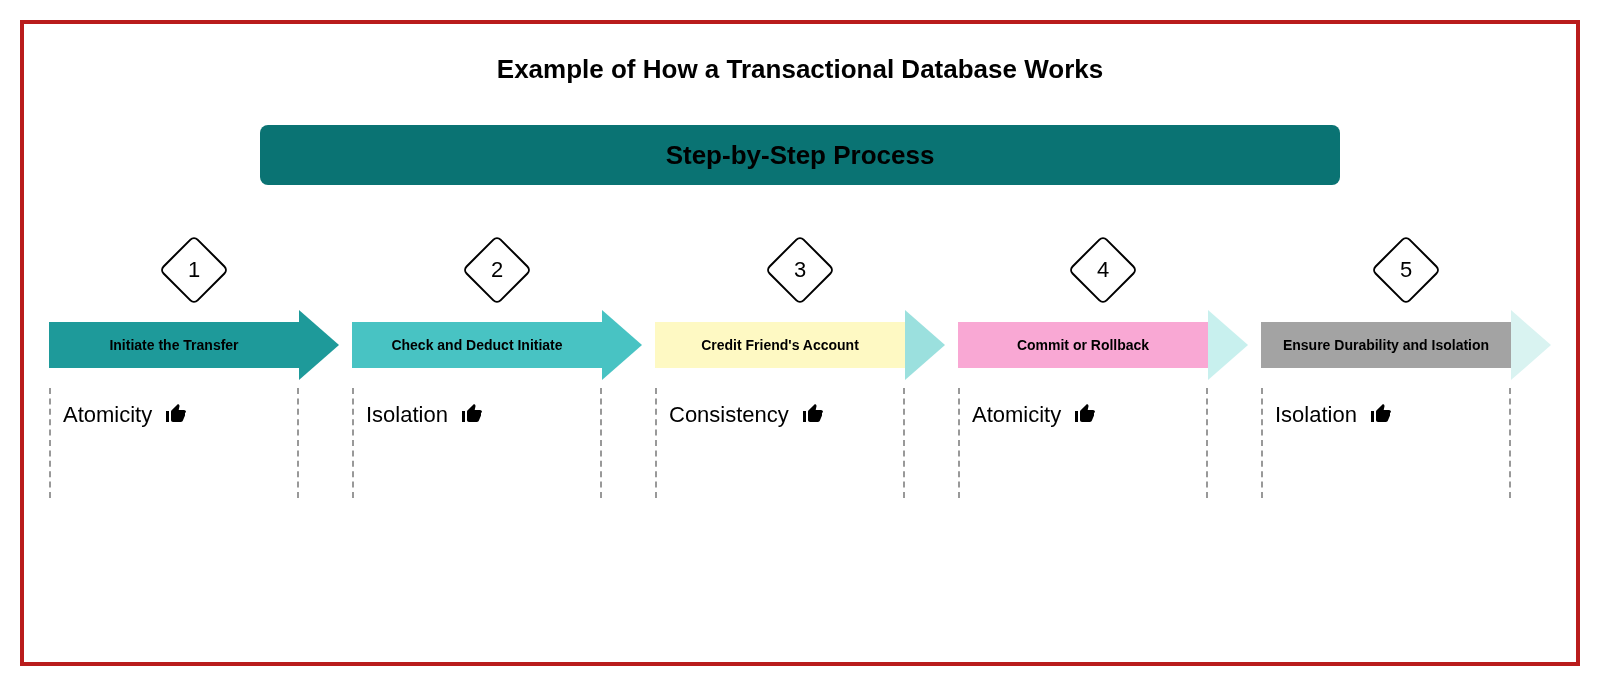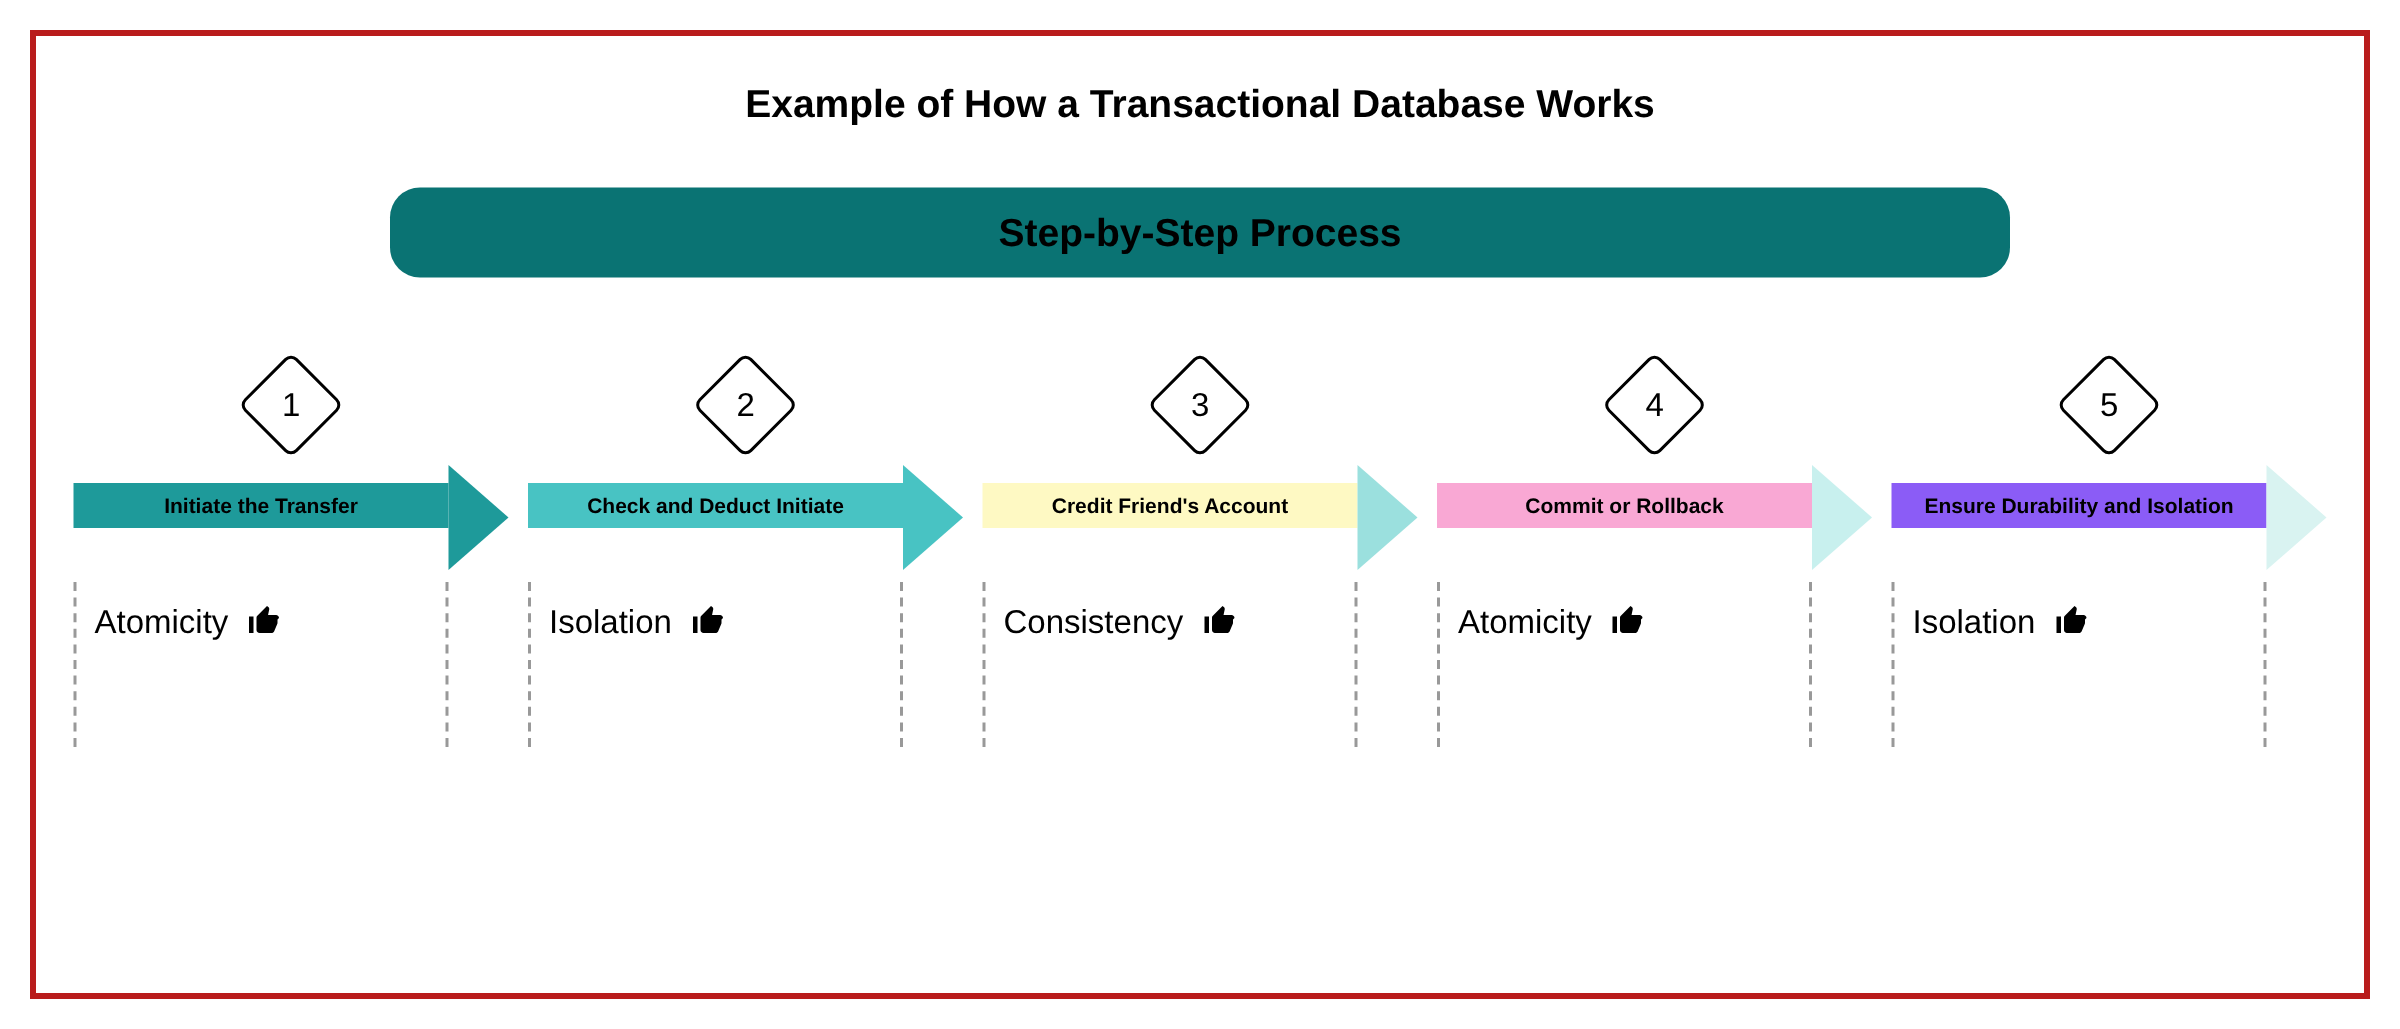--- a/index.html
+++ b/index.html
@@ -20,21 +20,21 @@
     text-align: center;
     font-size: 26px;
     font-weight: bold;
     margin-top: 30px;
     color: #000;
   }
   .banner {
     width: 1080px;
     height: 60px;
     background: #0a7373;
-    border-radius: 20px;
+    border-radius: 8px;
     margin: 40px auto 0 auto;
     display: flex;
     align-items: center;
     justify-content: center;
     font-size: 26px;
     font-weight: bold;
     color: #000;
   }
   .steps-row {
     display: flex;
@@ -65,21 +65,21 @@
   }
   .arrow-wrap {
     position: relative;
     height: 70px;
     margin-bottom: 8px;
   }
   .arrow-body {
     position: absolute;
     left: 0;
     top: 12px;
-    height: 30px;
+    height: 46px;
     width: 250px;
     display: flex;
     align-items: center;
     justify-content: center;
     font-size: 14px;
     font-weight: bold;
     color: #000;
     padding: 0 8px;
     text-align: center;
   }
@@ -94,21 +94,21 @@
     border-left: 40px solid;
   }
   .c1 .arrow-body { background: #1e9a9a; }
   .c1 .arrow-head { border-left-color: #1e9a9a; }
   .c2 .arrow-body { background: #48c3c3; }
   .c2 .arrow-head { border-left-color: #48c3c3; }
   .c3 .arrow-body { background: #fef9c3; }
   .c3 .arrow-head { border-left-color: #9be0de; }
   .c4 .arrow-body { background: #f9a8d4; }
   .c4 .arrow-head { border-left-color: #c8f0ee; }
-  .c5 .arrow-body { background: #8b5cf6; }
+  .c5 .arrow-body { background: #a3a3a3; }
   .c5 .arrow-head { border-left-color: #d9f3f1; }
   .props {
     border-left: 2px dashed #999;
     border-right: 2px dashed #999;
     padding: 8px 12px;
     min-height: 110px;
     width: 250px;
   }
   .prop-line {
     display: flex;

